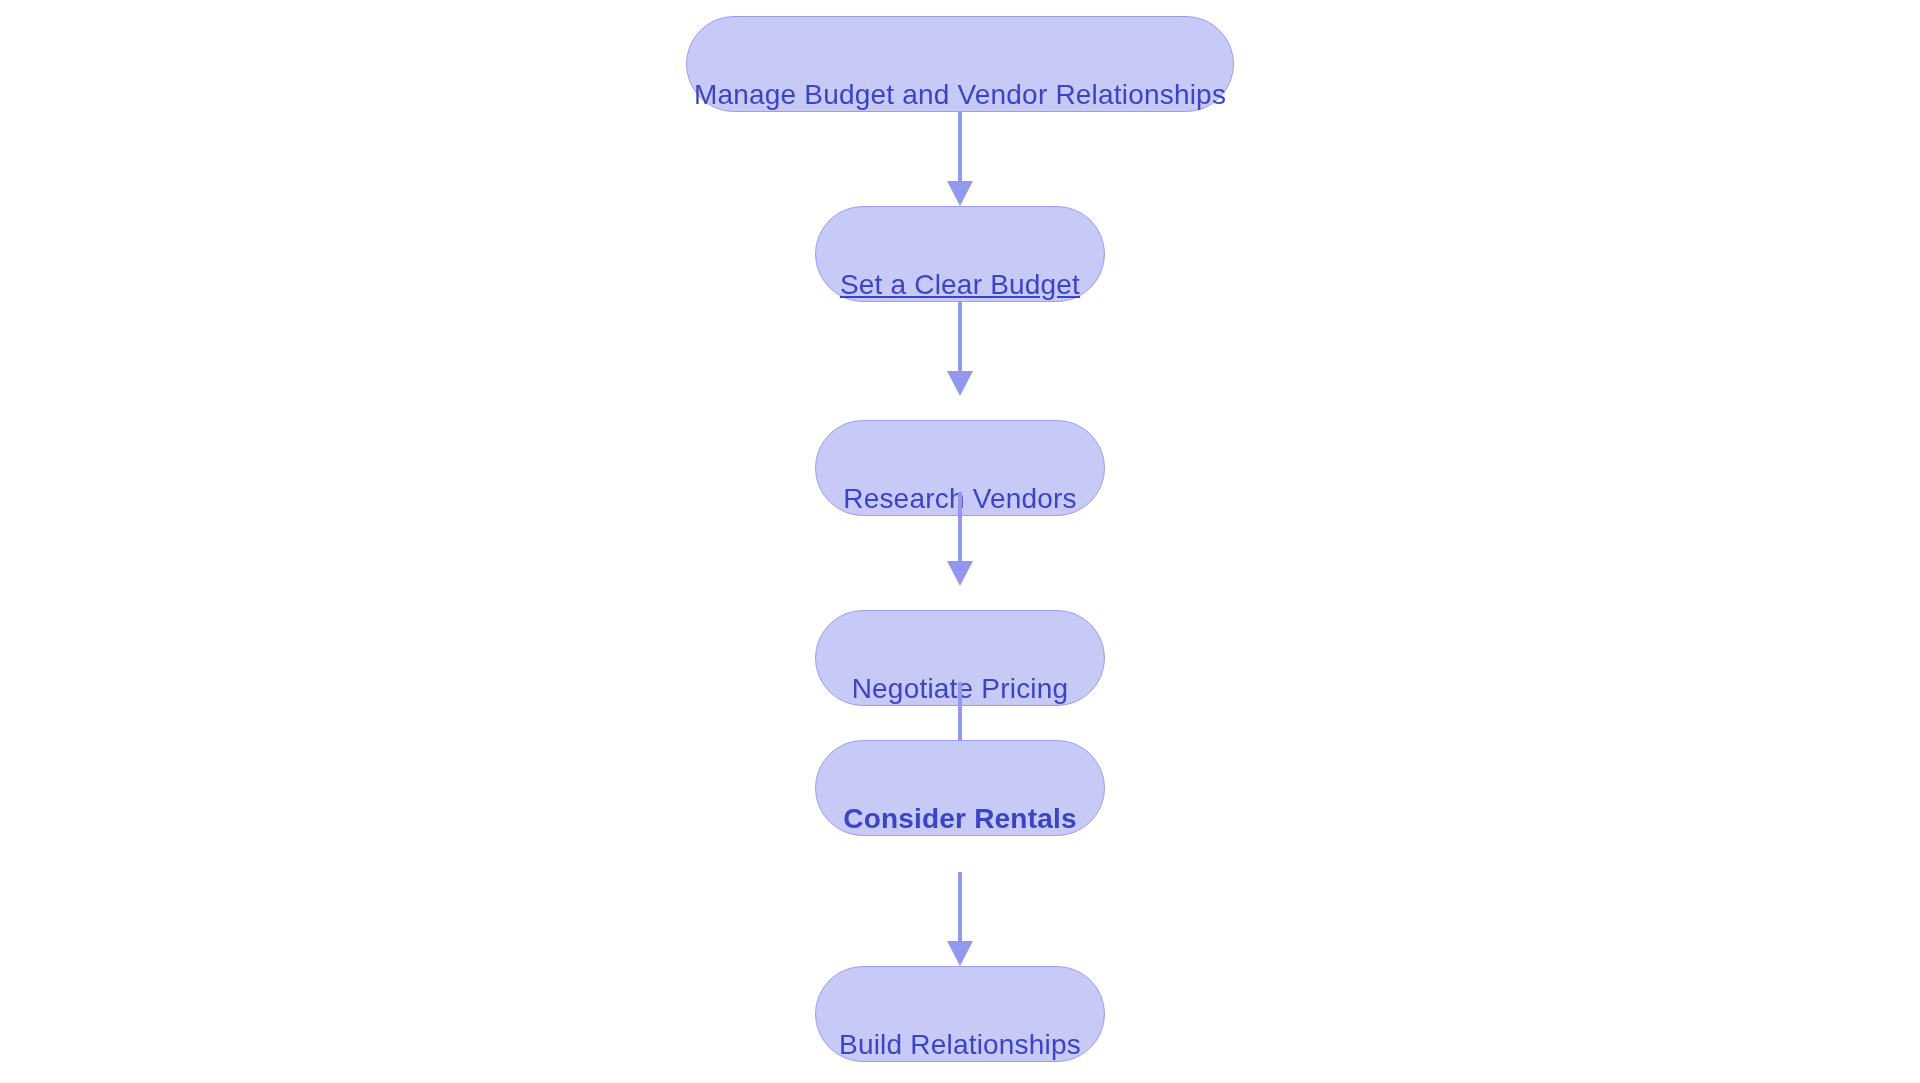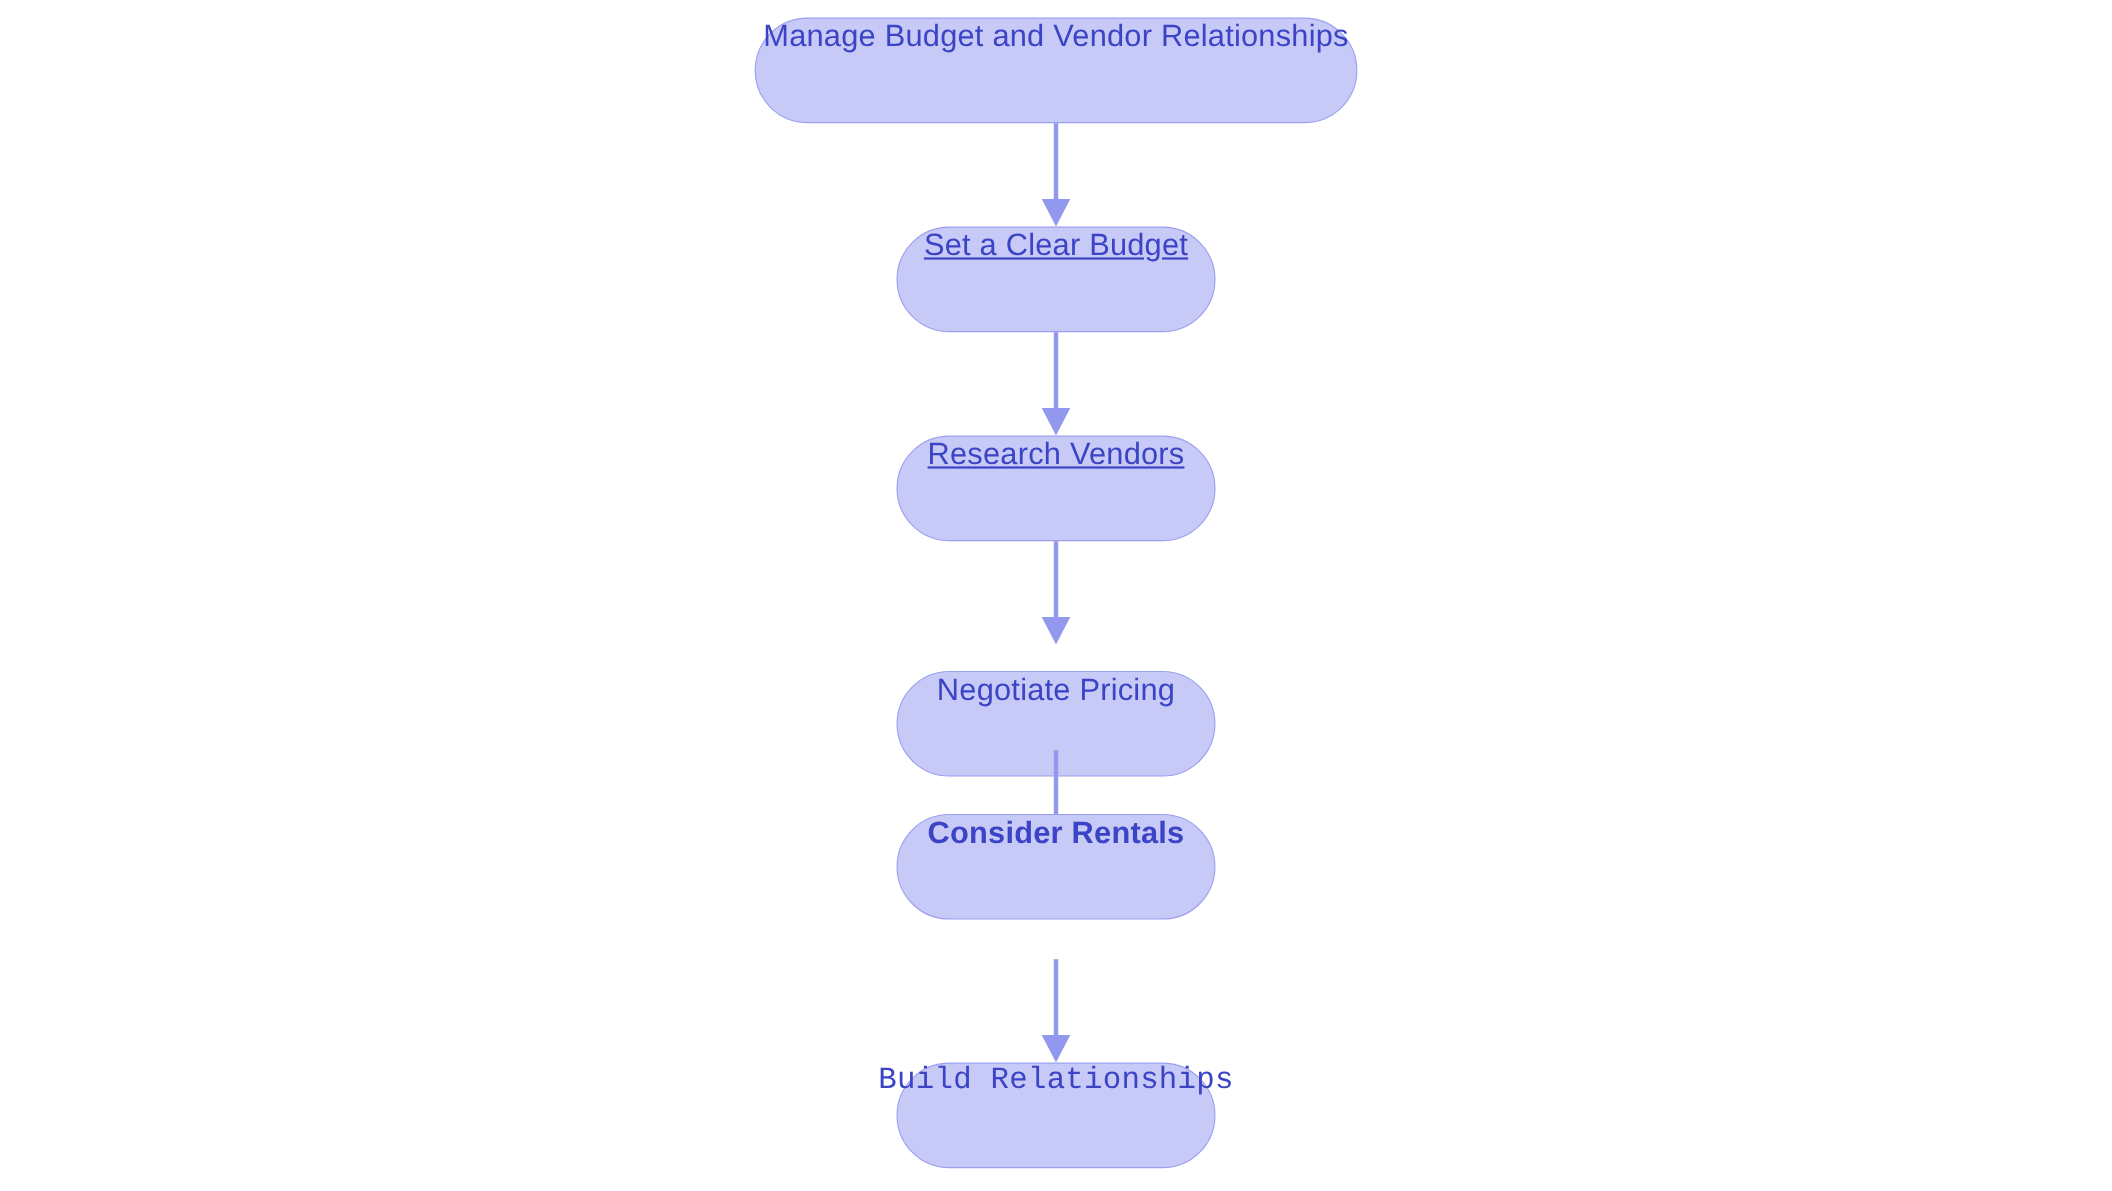--- a/index.html
+++ b/index.html
@@ -17,35 +17,35 @@
   }
   .flow-node {
     position: absolute;
     left: 50%;
     transform: translateX(-50%);
     height: 96px;
     border-radius: 48px;
     background: #c7c9f7;
     border: 1.5px solid #9a9ff0;
     display: flex;
-    align-items: flex-start;
+    align-items: flex-end;
     justify-content: center;
     color: #3b44c5;
     font-size: 28px;
     letter-spacing: 0.2px;
     white-space: nowrap;
     box-sizing: border-box;
     text-align: center;
   }
   .node-0 { top: 16px;  width: 548px; }
   .node-1 { top: 206px; width: 290px; text-decoration: underline; }
-  .node-2 { top: 396px; width: 290px; text-decoration: underline; }
+  .node-2 { top: 420px; width: 290px; }
   .node-3 { top: 586px; width: 290px; margin-top: 24px; }
   .node-4 { top: 740px; width: 290px; font-weight: bold; }
-  .node-5 { top: 966px; width: 290px; font-family: Liberation Mono, monospace; }
+  .node-5 { top: 966px; width: 290px; }
 
   .connector {
     position: absolute;
     left: 50%;
     transform: translateX(-50%);
     width: 28px;
     height: 94px;
     display: flex;
     flex-direction: column;
     align-items: center;

